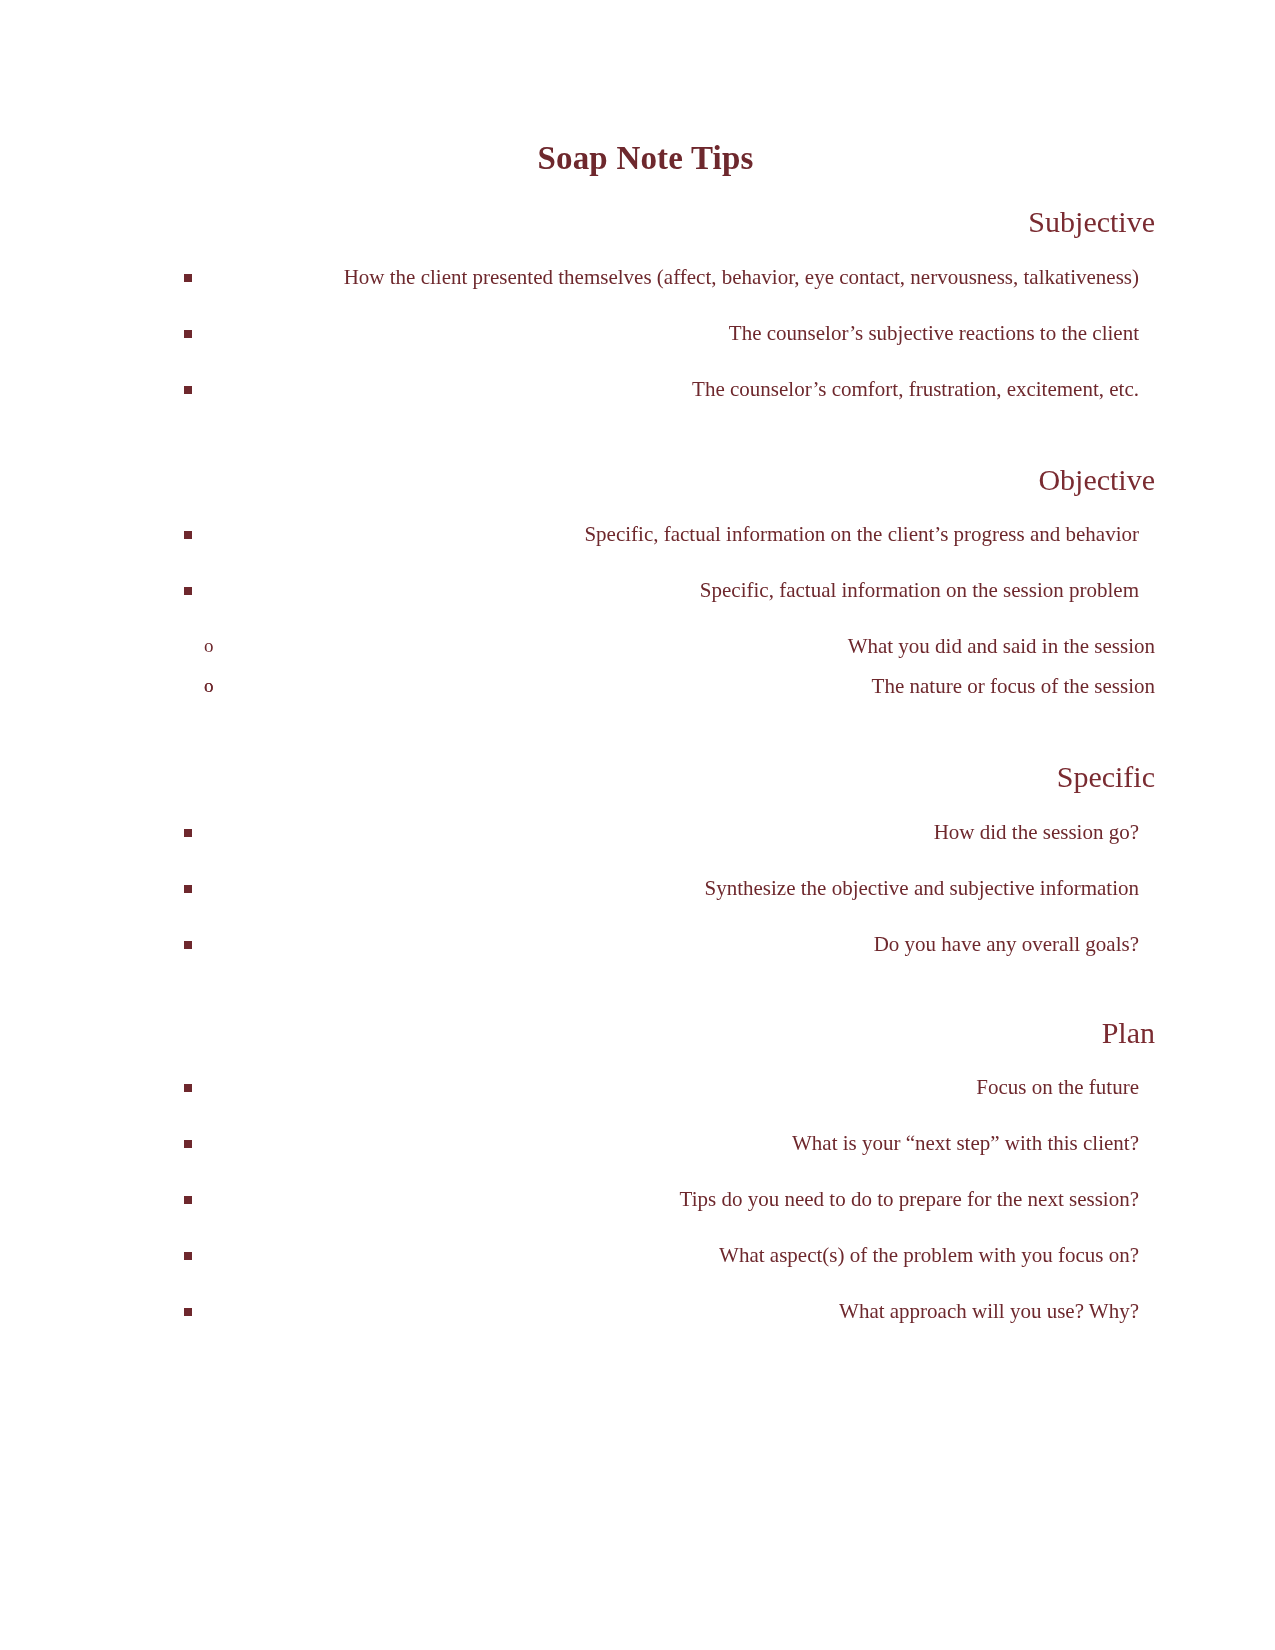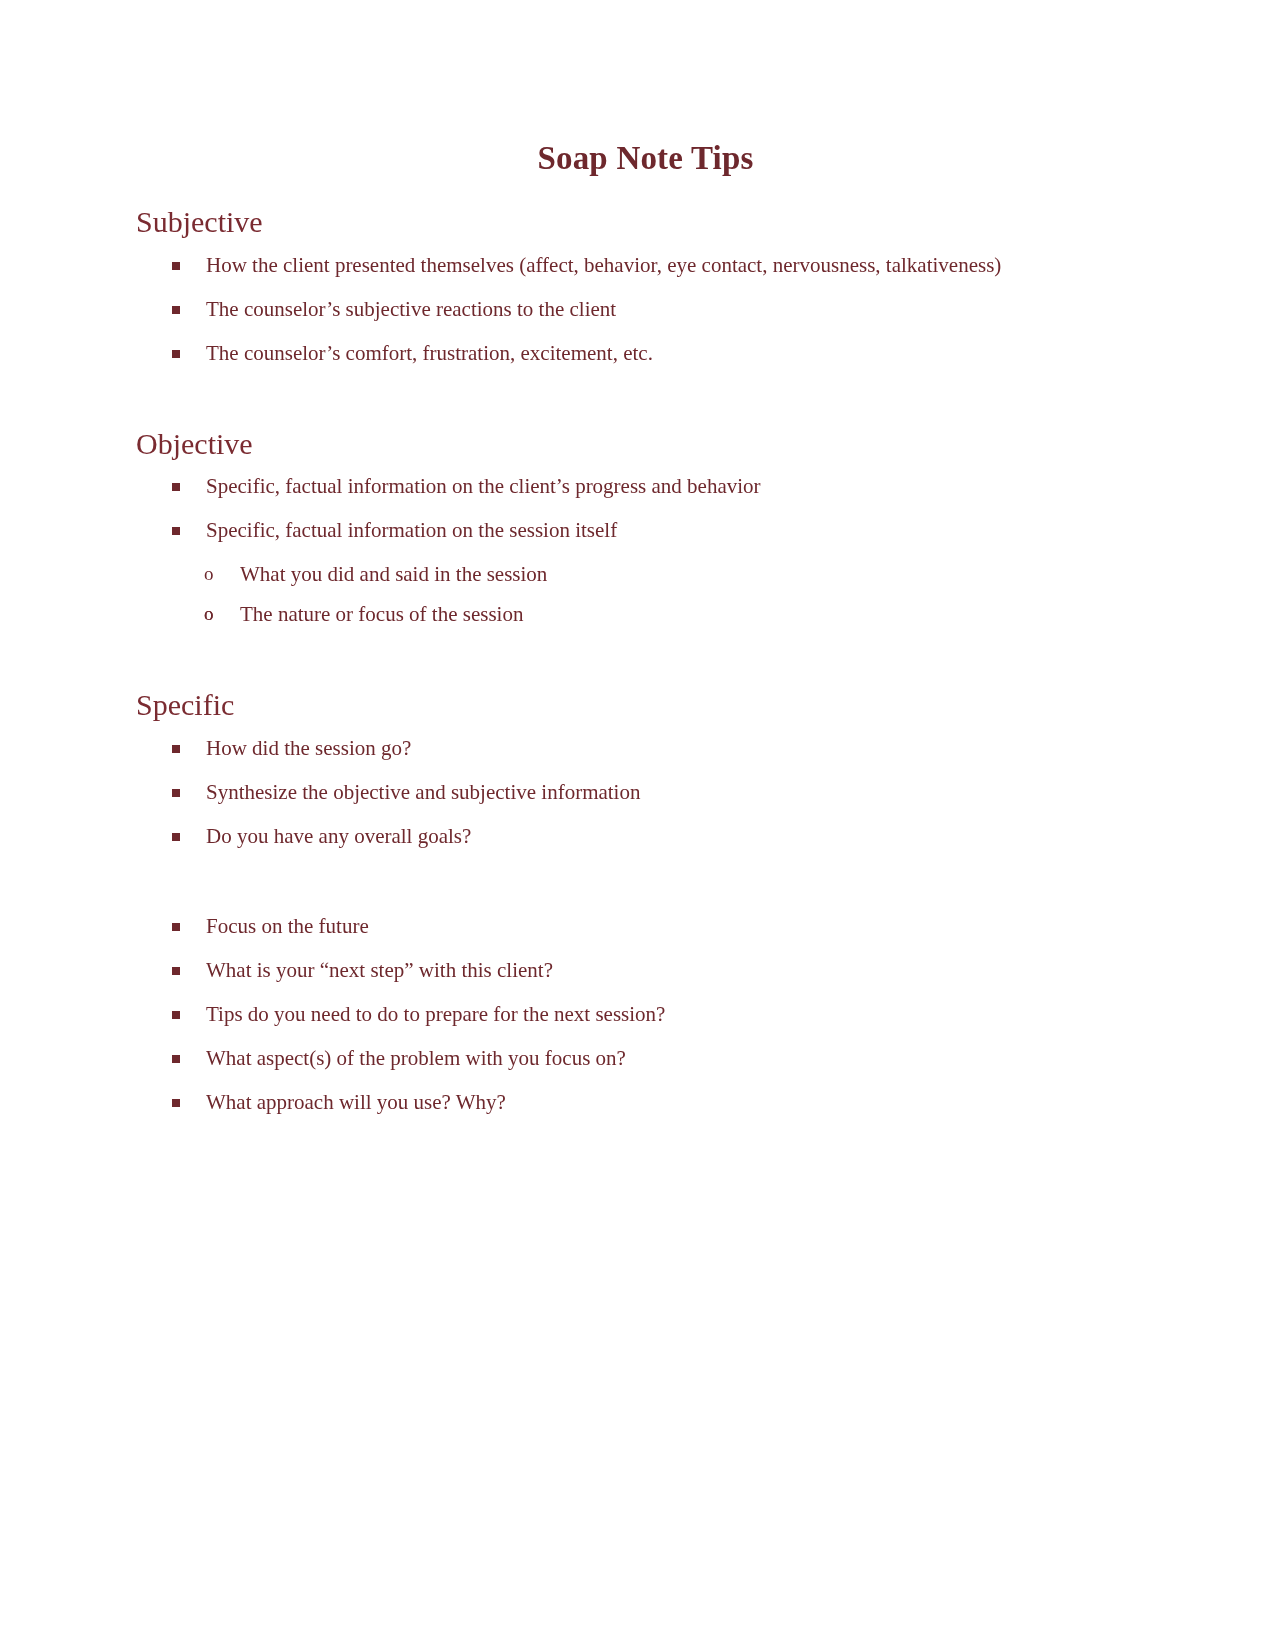--- a/index.html
+++ b/index.html
@@ -25,40 +25,41 @@
   .doc-title {
     text-align: center;
     font-size: 33px;
     font-weight: bold;
     color: #6e282d;
     margin: 20px 0 0 0;
     letter-spacing: 0.2px;
   }
   .section {
     margin-top: 30px;
+    text-align: right;
   }
   .section-heading {
     font-size: 30px;
     font-weight: normal;
     color: #7a2b31;
     margin: 0 0 4px 0;
     line-height: 1.25;
   }
   ul.level1 {
     list-style: none;
     margin: 0;
     padding: 0;
   }
   ul.level1 > li {
     position: relative;
     padding-left: 66px;
     font-size: 21px;
     line-height: 40px;
     color: #6e282d;
-    margin: 4px;
+    margin: 16px;
   }
   ul.level1 > li > .bullet-sq {
     position: absolute;
     left: 32px;
     top: 17px;
     width: 8px;
     height: 8px;
     background: #6e282d;
   }
   ul.level2 {
@@ -116,21 +117,21 @@
 
   <div class="section sec-gap-objective">
     <h2 class="section-heading">Objective</h2>
     <ul class="level1">
       <li>
         <span class="bullet-sq"></span>
         <span class="li-text">Specific, factual information on the client’s progress and behavior</span>
       </li>
       <li>
         <span class="bullet-sq"></span>
-        <span class="li-text">Specific, factual information on the session itself</span>
+        <span class="li-text">Specific, factual information on the session problem</span>
       </li>
     </ul>
     <ul class="level2">
       <li>
         <span class="bullet-o">o</span>
         <span class="li-text">What you did and said in the session</span>
       </li>
       <li>
         <span class="bullet-o">o</span>
       </li>
@@ -156,20 +157,21 @@
         <span class="bullet-sq"></span>
       </li>
       <li>
         <span class="bullet-sq"></span>
         <span class="li-text">Do you have any overall goals?</span>
       </li>
     </ul>
   </div>
 
   <div class="section sec-gap-plan">
+    <h2 class="section-heading">Plan</h2>
     <ul class="level1">
       <li>
         <span class="bullet-sq"></span>
         <span class="li-text">Focus on the future</span>
       </li>
       <li>
         <span class="bullet-sq"></span>
         <span class="li-text">What is your “next step” with this client?</span>
       </li>
       <li>

